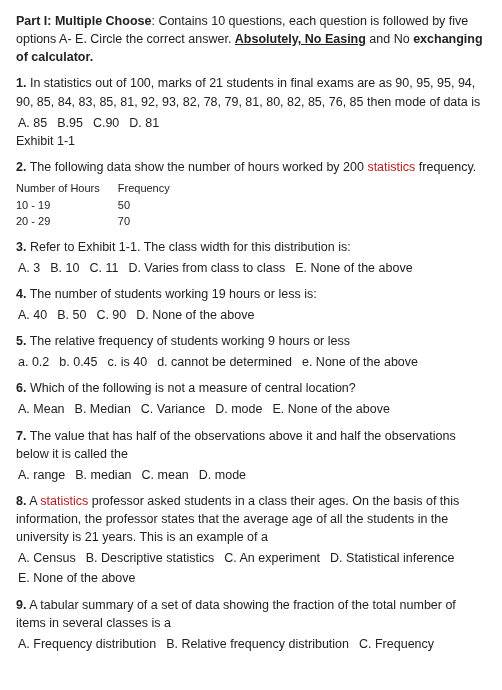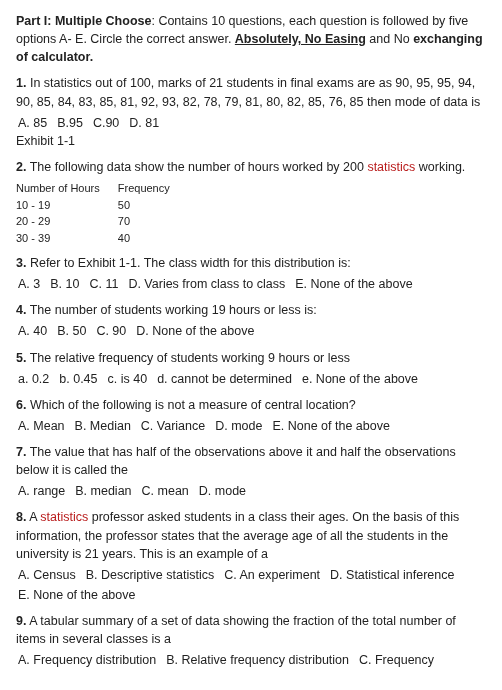--- a/index.html
+++ b/index.html
@@ -61,39 +61,35 @@
       <span class="option">A. 85</span>
       <span class="option">B.95</span>
       <span class="option">C.90</span>
       <span class="option">D. 81</span>
     </div>
     <div>Exhibit 1-1</div>
   </div>
 
   <div class="question-block">
     <div class="question-text">
-      <span class="bold">2.</span><span> The following data show the number of hours worked by 200 </span><a class="stat-link">statistics</a><span> working.</span>
+      <span class="bold">2.</span><span> The following data show the number of hours worked by 200 </span><a class="stat-link">statistics</a><span> frequency.</span>
     </div>
     <table class="freq-table">
       <tbody>
           <tr class="header-row">
         <td>Number of Hours</td>
         <td>Frequency</td>
       </tr>
       <tr>
             <td>10 - 19</td>
             <td>50</td>
           </tr>
       <tr>
             <td>20 - 29</td>
             <td>70</td>
-          </tr>
-      <tr>
-            <td>30 - 39</td>
-            <td>40</td>
           </tr>
     </tbody>
       </table>
   </div>
 
   <div class="question-block">
     <div class="question-text">
       <span class="bold">3.</span><span> Refer to Exhibit 1-1. The class width for this distribution is:</span>
     </div>
     <div class="options-row">

